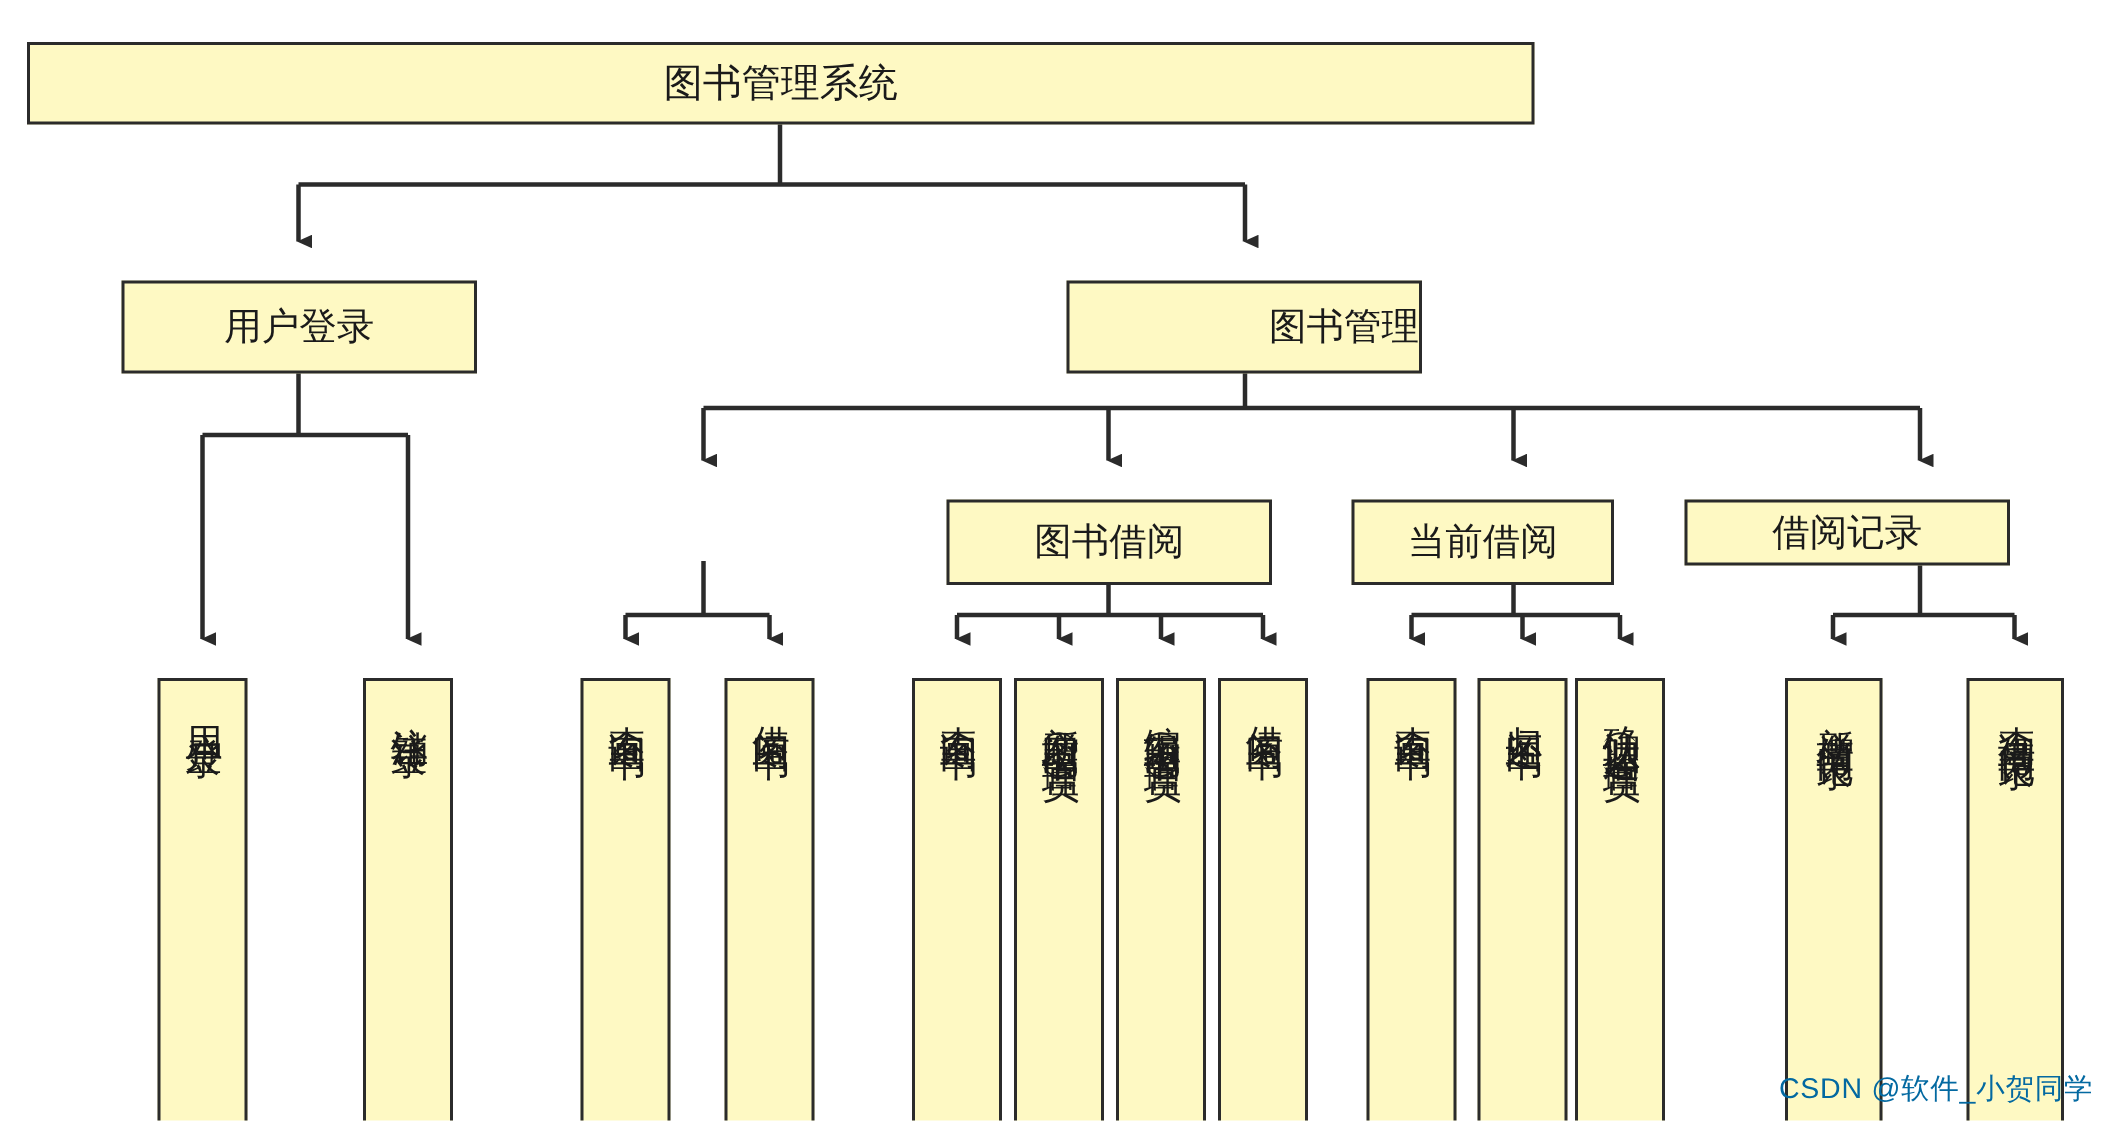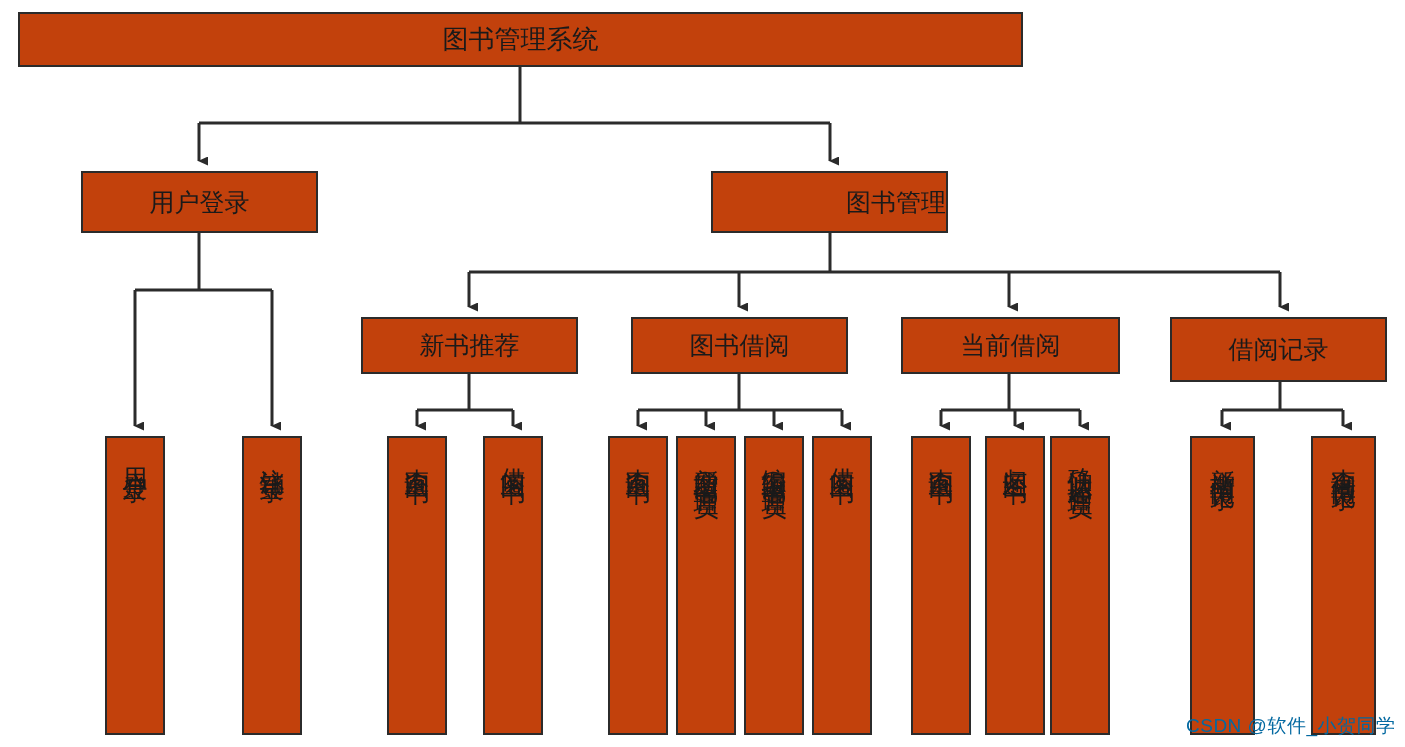--- a/index.html
+++ b/index.html
@@ -23,25 +23,26 @@
     position: absolute;
     left: 0;
     top: 0;
     width: 1405px;
     height: 747px;
     pointer-events: none;
   }
   .node {
     position: absolute;
     box-sizing: border-box;
-    background: #c2410c;
+    background: #fef9c3;
     border: 2.5px solid #2b2b2b;
     display: flex;
     align-items: center;
     justify-content: center;
+    margin-top: 16px;
   }
   .node .label {
     color: #1a1a1a;
     line-height: 1.08;
     text-align: center;
     white-space: nowrap;
   }
   .node.horiz .label {
     font-size: 25px;
   }
@@ -134,30 +135,27 @@
     <span class="label">图书管理系统</span>
   </div>
 
   <div class="node horiz" style="left:81px;top:171px;width:237px;height:62px;">
     <span class="label">用户登录</span>
   </div>
   <div class="node horiz" style="left:711px;top:171px;width:237px;height:62px;justify-content:flex-end;">
     <span class="label">图书管理</span>
   </div>
 
-  <div class="node horiz" style="left:361px;top:317px;width:217px;height:57px;">
-    <span class="label">新书推荐</span>
-  </div>
   <div class="node horiz" style="left:631px;top:317px;width:217px;height:57px;font-family:Liberation Serif, serif;">
     <span class="label">图书借阅</span>
   </div>
-  <div class="node horiz" style="left:901px;top:317px;width:219px;height:57px;">
+  <div class="node horiz" style="left:901px;top:317px;width:175px;height:57px;">
     <span class="label">当前借阅</span>
   </div>
-  <div class="node horiz" style="left:1170px;top:317px;width:217px;height:65px;">
+  <div class="node horiz" style="left:1123px;top:317px;width:217px;height:44px;">
     <span class="label">借阅记录</span>
   </div>
 
   <div class="node leaf" style="left:105px;top:436px;width:60px;height:299px;">
     <span class="label">用户登录</span>
   </div>
   <div class="node leaf" style="left:242px;top:436px;width:60px;height:299px;">
     <span class="label">注销登录</span>
   </div>
   <div class="node leaf" style="left:387px;top:436px;width:60px;height:299px;">

